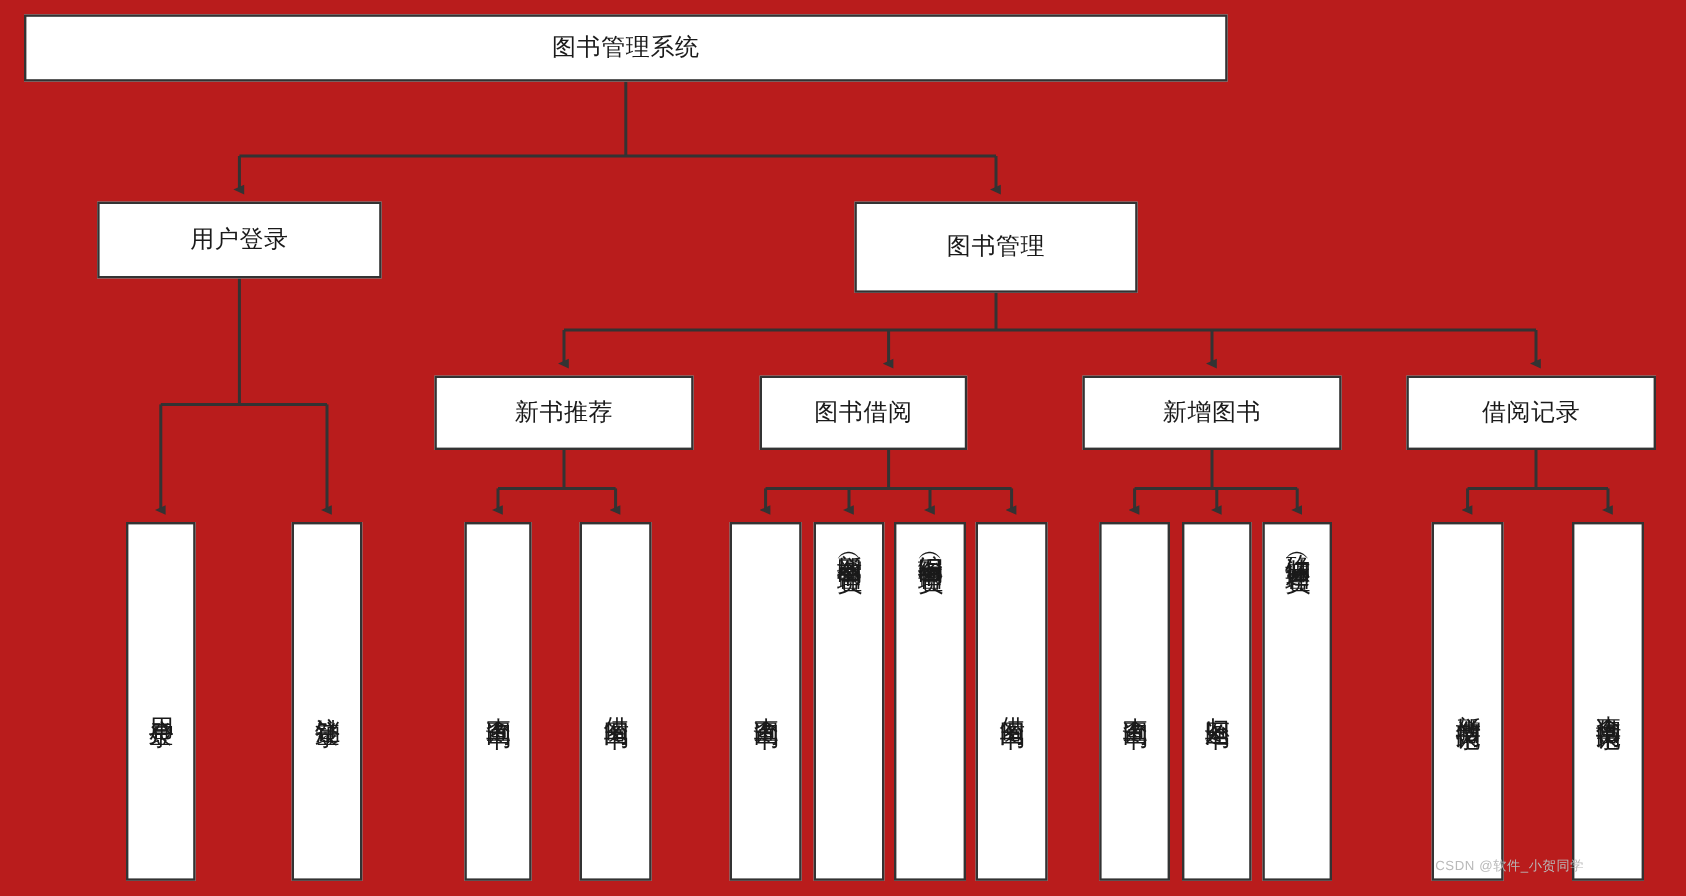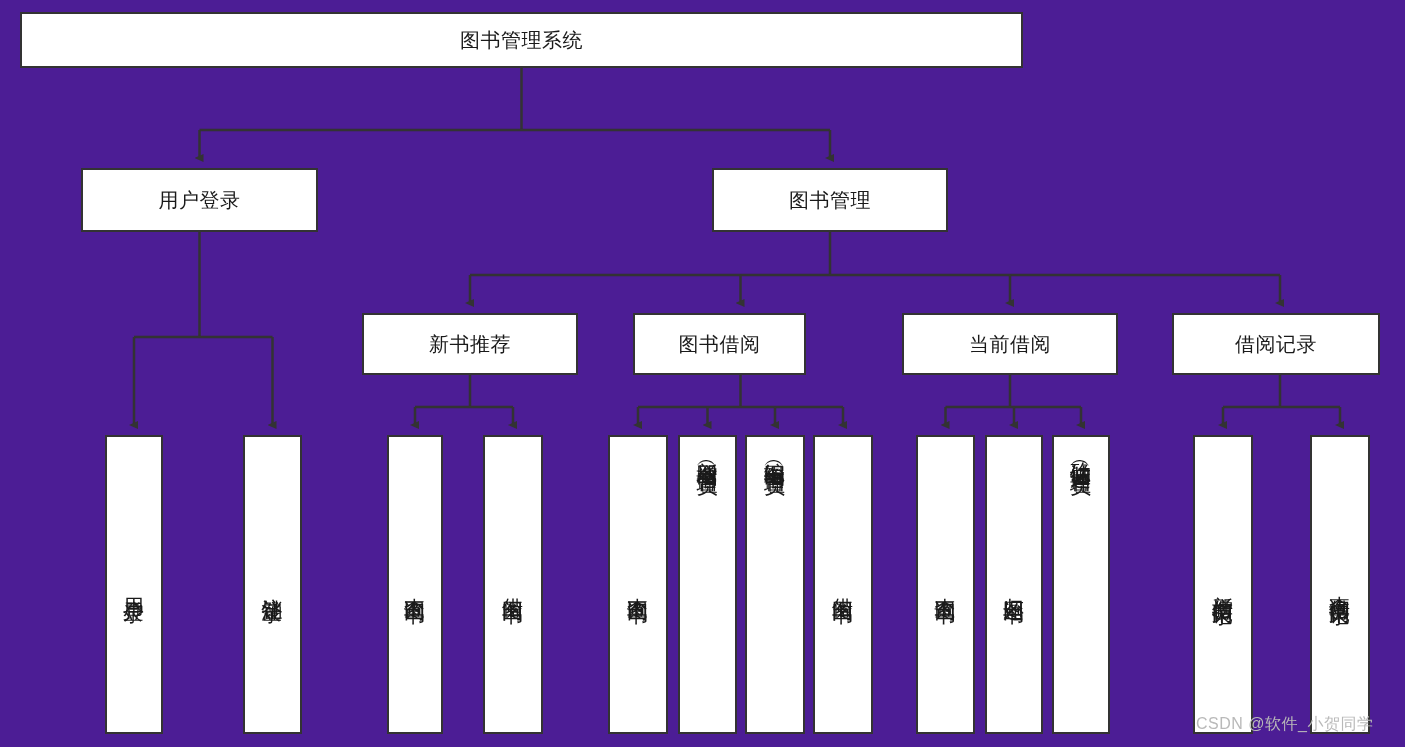--- a/index.html
+++ b/index.html
@@ -11,21 +11,21 @@
   body {
     width: 1405px;
     height: 747px;
     font-family: "Liberation Sans", "DejaVu Sans", sans-serif;
     overflow: hidden;
   }
   #diagram-root {
     position: relative;
     width: 1405px;
     height: 747px;
-    background: #4c1d95;
+    background: #b91c1c;
   }
   svg#tree-svg {
     position: absolute;
     left: 0;
     top: 0;
     width: 1405px;
     height: 747px;
   }
   .node-box {
     position: absolute;
@@ -58,21 +58,21 @@
     line-height: 1.1;
     letter-spacing: 2px;
     white-space: nowrap;
   }
   .node-box.vertical.centered {
     align-items: center;
   }
   .watermark {
     position: absolute;
     color: #b9b9b9;
-    font-size: 16px;
+    font-size: 11px;
     letter-spacing: 0.5px;
     white-space: nowrap;
     user-select: none;
   }
 </style>
 </head>
 <body>
 
 <div id="diagram-root">
   <svg id="tree-svg" viewBox="0 0 1405 747">
@@ -117,31 +117,31 @@
         <line x1="1340" y1="407" x2="1340" y2="425" stroke="#333333" stroke-width="2.5" marker-end="url(#arrow)"></line>
       </g>
   </svg>
   <div id="node-layer">
       <div class="node-box horizontal" style="left: 20px; top: 12px; width: 1003px; height: 56px; border-color: rgb(51, 51, 51);">
         <span class="node-label" style="color: rgb(26, 26, 26);">图书管理系统</span>
       </div>
       <div class="node-box horizontal" style="left: 81px; top: 168px; width: 237px; height: 64px; border-color: rgb(51, 51, 51);">
         <span class="node-label" style="color: rgb(26, 26, 26);">用户登录</span>
       </div>
-      <div class="node-box horizontal" style="left: 712px; top: 168px; width: 236px; height: 64px; border-color: rgb(51, 51, 51);">
+      <div class="node-box horizontal" style="left: 712px; top: 168px; width: 236px; height: 76px; border-color: rgb(51, 51, 51);">
         <span class="node-label" style="color: rgb(26, 26, 26);">图书管理</span>
       </div>
       <div class="node-box horizontal" style="left: 362px; top: 313px; width: 216px; height: 62px; border-color: rgb(51, 51, 51);">
         <span class="node-label" style="color: rgb(26, 26, 26);">新书推荐</span>
       </div>
       <div class="node-box horizontal" style="left: 633px; top: 313px; width: 173px; height: 62px; border-color: rgb(51, 51, 51);">
         <span class="node-label" style="color: rgb(26, 26, 26);">图书借阅</span>
       </div>
       <div class="node-box horizontal" style="left: 902px; top: 313px; width: 216px; height: 62px; border-color: rgb(51, 51, 51);">
-        <span class="node-label" style="color: rgb(26, 26, 26);">当前借阅</span>
+        <span class="node-label" style="color: rgb(26, 26, 26);">新增图书</span>
       </div>
       <div class="node-box horizontal" style="left: 1172px; top: 313px; width: 208px; height: 62px; border-color: rgb(51, 51, 51);">
         <span class="node-label" style="color: rgb(26, 26, 26);">借阅记录</span>
       </div>
       <div class="node-box vertical centered" style="left: 105px; top: 435px; width: 58px; height: 299px; border-color: rgb(51, 51, 51);">
         <span class="node-label" style="color: rgb(26, 26, 26);">用户登录</span>
       </div>
       <div class="node-box vertical centered" style="left: 243px; top: 435px; width: 59px; height: 299px; border-color: rgb(51, 51, 51);">
         <span class="node-label" style="color: rgb(26, 26, 26);">注销登录</span>
       </div>

